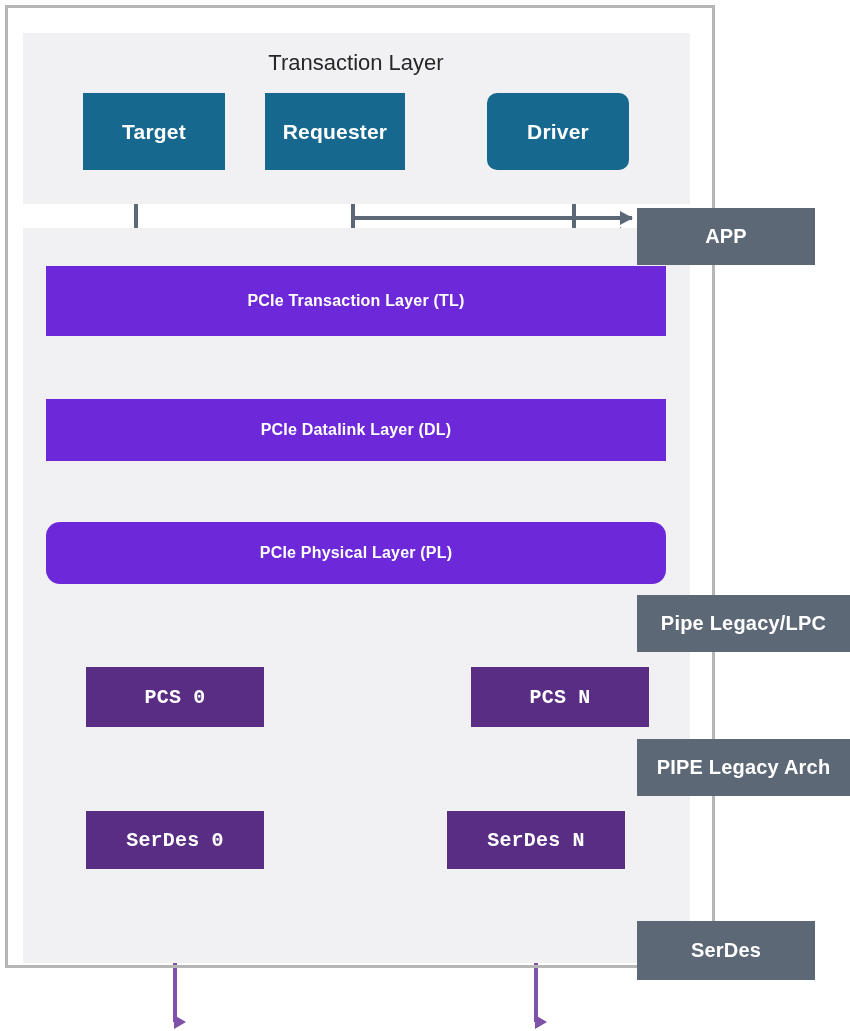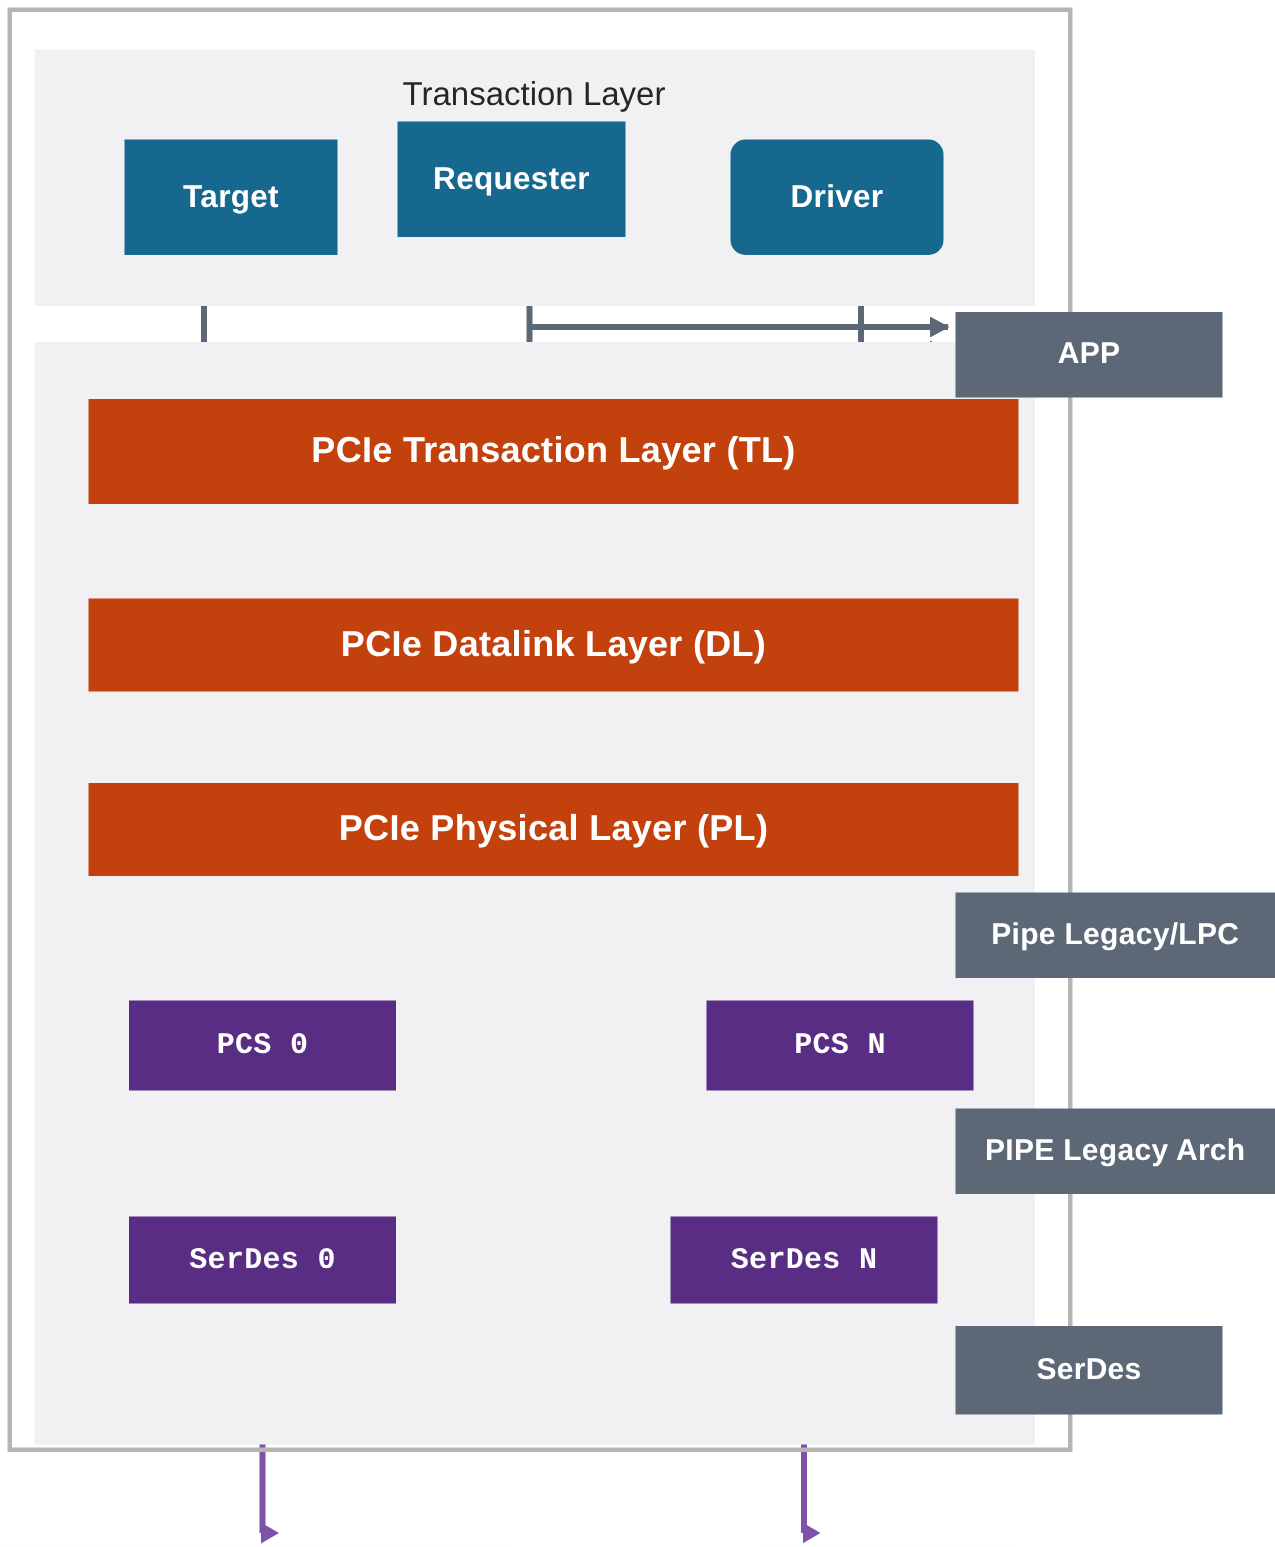--- a/index.html
+++ b/index.html
@@ -28,21 +28,21 @@
     display: flex;
     align-items: center;
     justify-content: center;
     color: #ffffff;
     font-weight: bold;
     letter-spacing: 0.2px;
     box-sizing: border-box;
     z-index: 5;
   }
   .node-app   { background: #16688f; font-size: 21px; }
-  .node-layer { background: #c2410c; font-size: 24px; margin-left: 13px; }
+  .node-layer { background: #6d28d9; font-size: 16px; }
   .node-pcs   { background: #592d84; font-size: 20px; font-family: Liberation Mono, monospace; }
   .node-ext   { background: #5d6877; font-size: 20px; }
   .panel {
     position: absolute;
     background: #f1f1f3;
     z-index: 1;
   }
   .outer-frame {
     position: absolute;
     border: 3px solid #b5b5b5;
@@ -157,31 +157,31 @@
 
     <g stroke="#7d52a8" stroke-width="4" fill="none">
       <line x1="536" y1="900" x2="632" y2="900" marker-end="url(#purpleHead)"></line>
     </g>
     <g stroke="#7d52a8" stroke-width="4" fill="none">
       <line x1="175" y1="925" x2="632" y2="925" marker-end="url(#purpleHead)"></line>
     </g>
   </svg>
 
   <div class="node node-app" style="left:83px; top:93px; width:142px; height:77px;">Target</div>
-  <div class="node node-app" style="left:265px; top:81px; width:152px; height:77px;">Requester</div>
+  <div class="node node-app" style="left:265px; top:93px; width:140px; height:77px;">Requester</div>
   <div class="node node-app" style="left:487px; top:93px; width:142px; height:77px;border-radius:10px;">Driver</div>
 
   <div class="node node-layer" style="left:46px; top:266px; width:620px; height:70px;">PCIe Transaction Layer (TL)</div>
   <div class="node node-layer" style="left:46px; top:399px; width:620px; height:62px;">PCIe Datalink Layer (DL)</div>
-  <div class="node node-layer" style="left:46px; top:522px; width:620px; height:62px;">PCIe Physical Layer (PL)</div>
+  <div class="node node-layer" style="left:46px; top:522px; width:620px; height:62px;border-radius:14px;">PCIe Physical Layer (PL)</div>
 
   <div class="node node-pcs" style="left:86px; top:667px; width:178px; height:60px;">PCS 0</div>
   <div class="node node-pcs" style="left:447px; top:667px; width:178px; height:60px;margin-left:24px;">PCS N</div>
 
   <div class="node node-pcs" style="left:86px; top:811px; width:178px; height:58px;">SerDes 0</div>
   <div class="node node-pcs" style="left:447px; top:811px; width:178px; height:58px;">SerDes N</div>
 
   <div class="node node-ext" style="left:637px; top:208px; width:178px; height:57px;">APP</div>
   <div class="node node-ext" style="left:637px; top:595px; width:213px; height:57px;">Pipe Legacy/LPC</div>
   <div class="node node-ext" style="left:637px; top:739px; width:213px; height:57px;">PIPE Legacy Arch</div>
-  <div class="node node-ext" style="left:637px; top:884px; width:178px; height:59px;">SerDes</div>
+  <div class="node node-ext" style="left:637px; top:921px; width:178px; height:59px;">SerDes</div>
 
 </div>
 
 </body></html>

